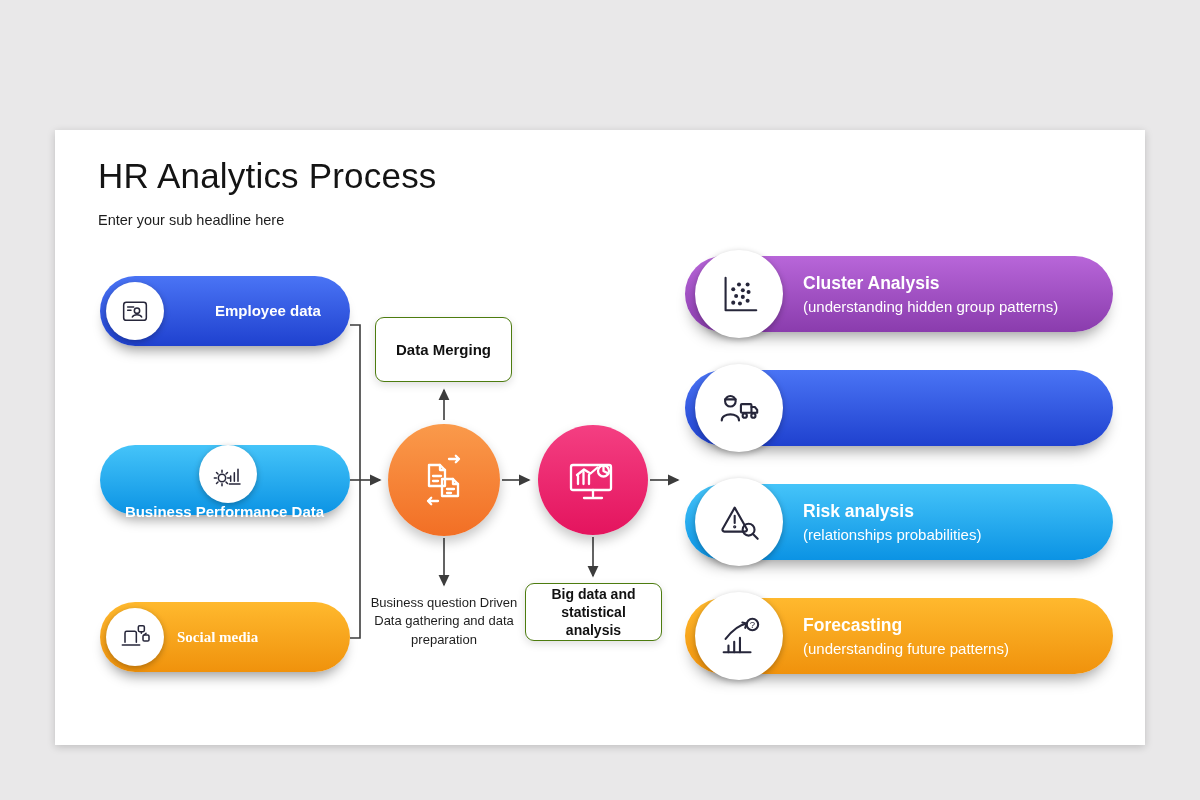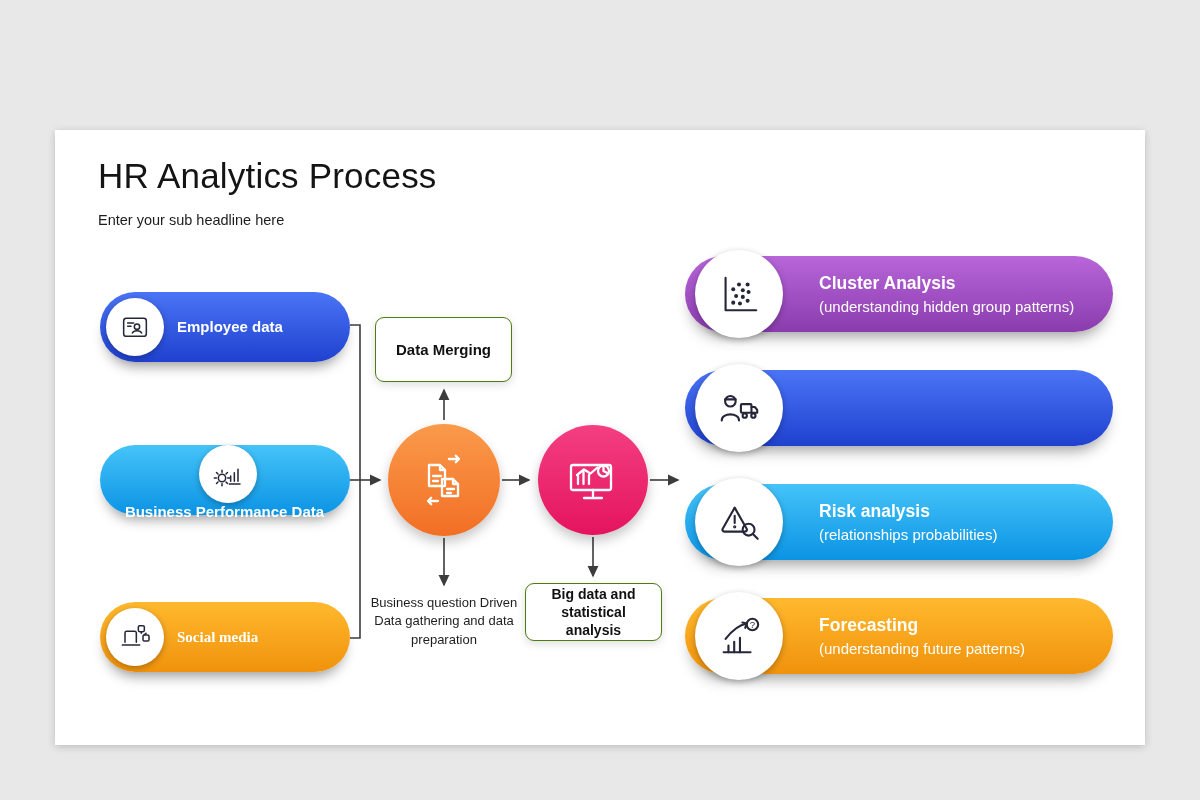--- a/index.html
+++ b/index.html
@@ -29,21 +29,21 @@
   .pill { position:absolute; border-radius:999px; display:flex; align-items:center; }
   .disc {
     background:#fff; border-radius:50%;
     display:flex; align-items:center; justify-content:center;
     box-shadow:0 2px 6px rgba(0,0,0,0.28); flex:none;
   }
   .src { left:45px; width:250px; height:70px; box-shadow:0 10px 13px -6px rgba(0,0,0,0.40); }
   .src .disc { width:58px; height:58px; margin-left:6px; }
   .src .plabel { color:#fff; font-weight:bold; font-size:15px; line-height:1.25; padding:0 14px 0 13px; }
 
-  .out { left:630px; width:428px; height:76px; box-shadow:0 11px 15px -7px rgba(0,0,0,0.40);gap:16px; }
+  .out { left:630px; width:428px; height:76px; box-shadow:0 11px 15px -7px rgba(0,0,0,0.40); }
   .out .disc { width:88px; height:88px; margin-left:10px; }
   .out .otext { color:#fff; padding-left:20px; padding-right:8px; }
   .out .otitle { font-weight:bold; font-size:17.5px; margin-bottom:4px; }
   .out .osub { font-size:15px; }
 
   .circle-step {
     position:absolute; border-radius:50%;
     display:flex; align-items:center; justify-content:center;
     box-shadow:0 6px 12px rgba(0,0,0,0.22);
   }
@@ -84,21 +84,21 @@
       <path d="M295 195 H305 V508 H295"></path>
       <path d="M295 350 H325" marker-end="url(#arr)"></path>
       <path d="M389 290 V260" marker-end="url(#arr)"></path>
       <path d="M389 408 V455" marker-end="url(#arr)"></path>
       <path d="M447 350 H474" marker-end="url(#arr)"></path>
       <path d="M595 350 H623" marker-end="url(#arr)"></path>
       <path d="M538 407 V446" marker-end="url(#arr)"></path>
     </g>
   </svg>
 
-  <div class="pill src" style="top: 162px; background: linear-gradient(rgb(74, 116, 245) 0%, rgb(31, 65, 207) 100%);">
+  <div class="pill src" style="top: 146px; background: linear-gradient(rgb(74, 116, 245) 0%, rgb(31, 65, 207) 100%); gap: 38px;">
     <span class="disc">
       <svg class="icon-svg" width="32" height="32" viewBox="0 0 48 48" fill="none" stroke="#26263a" stroke-width="2.3" stroke-linecap="round" stroke-linejoin="round">
         <rect x="7" y="11" width="34" height="27" rx="4"></rect>
         <path d="M13 18 h9 M13 23 h5"></path>
         <circle cx="27" cy="23.5" r="4"></circle>
         <path d="M20 33 c2.2 -4.6 11.8 -4.6 14 0"></path>
       </svg>
     </span>
     <span class="plabel">Employee data</span>
   </div>

